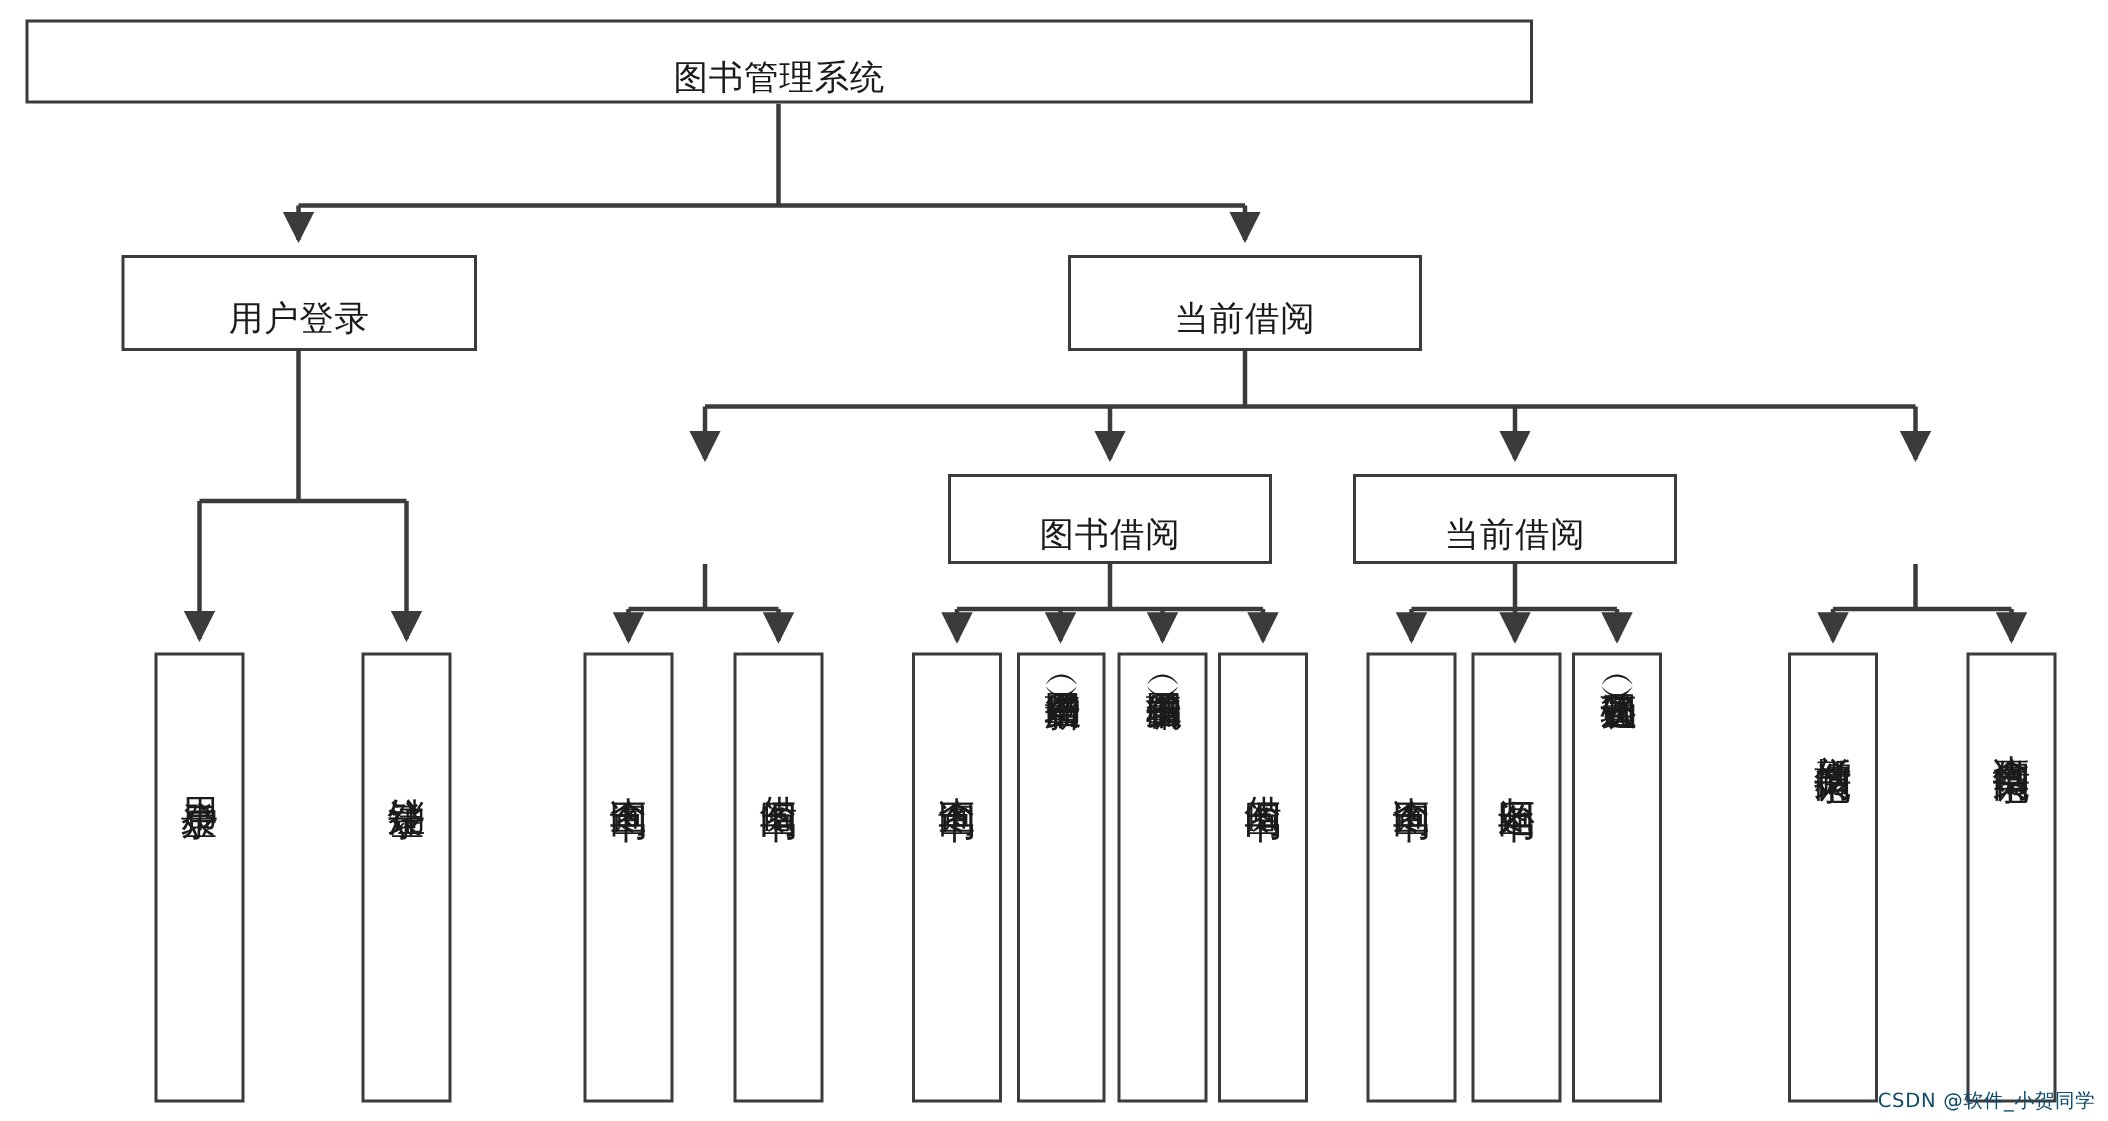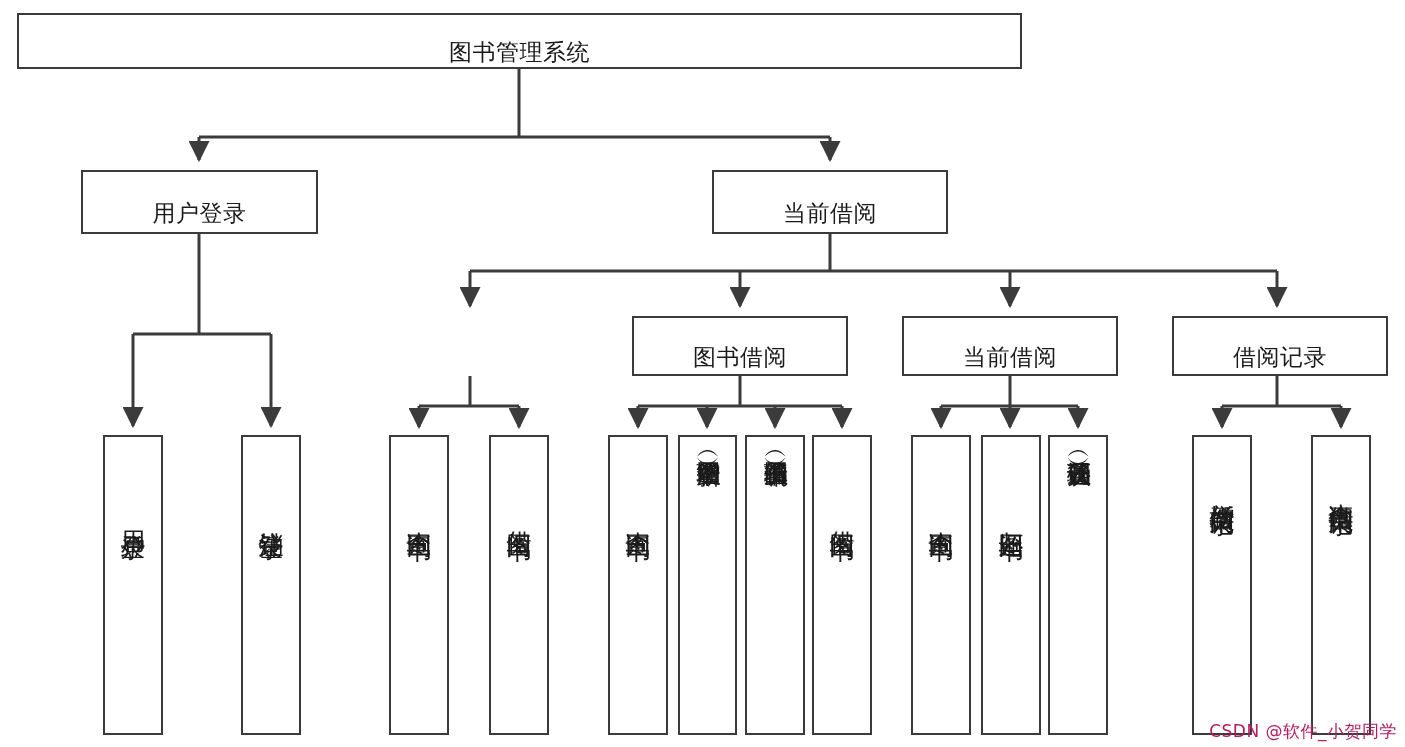--- a/index.html
+++ b/index.html
@@ -67,22 +67,22 @@
   .node-v.mid .label {
     margin-top: 68px;
   }
   .node-v.midsmall .label {
     margin-top: 40px;
   }
   #watermark {
     position: absolute;
     right: 8px;
     bottom: 4px;
-    font-size: 17px;
-    color: #be185d;
+    font-size: 13px;
+    color: #0c4a6e;
     letter-spacing: 0.5px;
     white-space: nowrap;
     z-index: 5;
     font-family: "DejaVu Sans", "Liberation Sans", sans-serif;
   }
 </style>
 </head>
 <body>
 
 <div id="diagram-root">
@@ -147,23 +147,20 @@
   <div class="node node-h" style="left:712px; top:170px; width:236px; height:64px;">
     <span class="label">当前借阅</span>
   </div>
 
   <div class="node node-h" style="left:632px; top:316px; width:216px; height:60px;">
     <span class="label">图书借阅</span>
   </div>
   <div class="node node-h" style="left:902px; top:316px; width:216px; height:60px;">
     <span class="label">当前借阅</span>
   </div>
-  <div class="node node-h" style="left:1172px; top:316px; width:216px; height:60px;">
-    <span class="label">借阅记录</span>
-  </div>
 
   <div class="node node-v mid" style="left:103px; top:435px; width:60px; height:300px;">
     <span class="label">用户登录</span>
   </div>
   <div class="node node-v mid" style="left:241px; top:435px; width:60px; height:300px;">
     <span class="label">注销登录</span>
   </div>
 
   <div class="node node-v mid" style="left:389px; top:435px; width:60px; height:300px;">
     <span class="label">查询图书</span>

